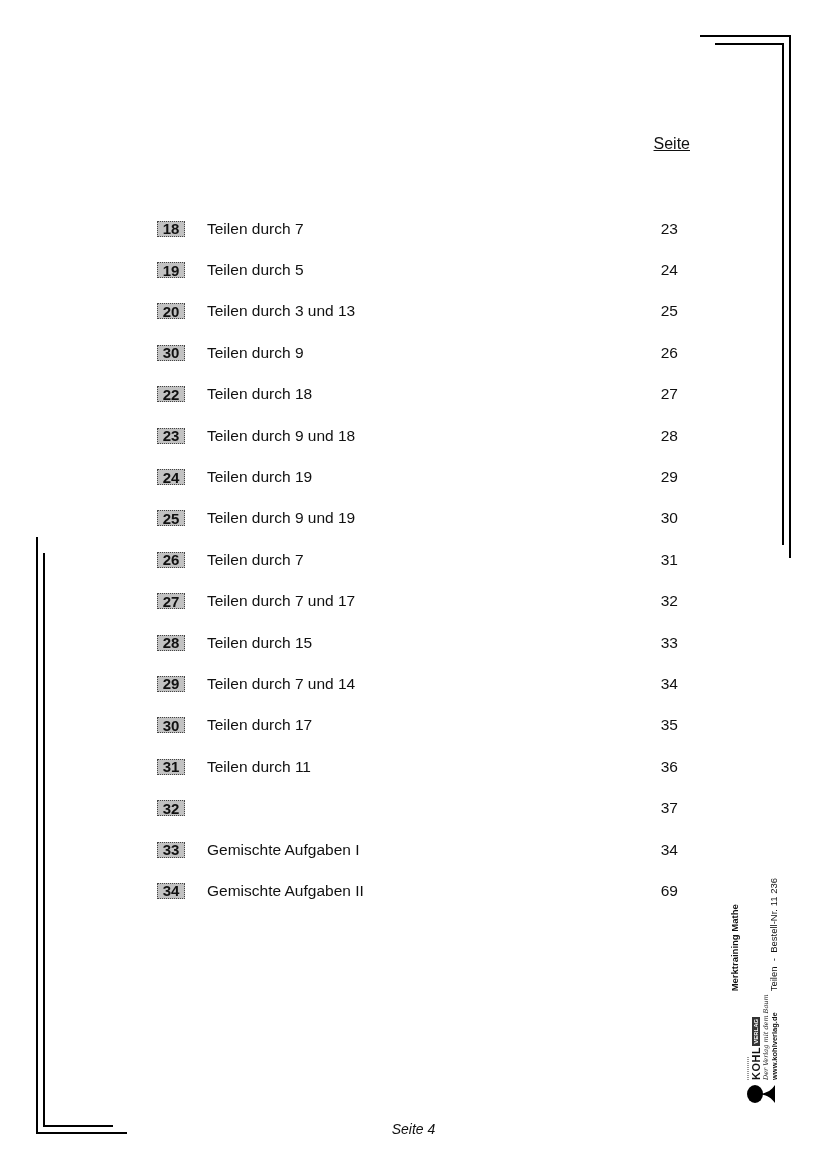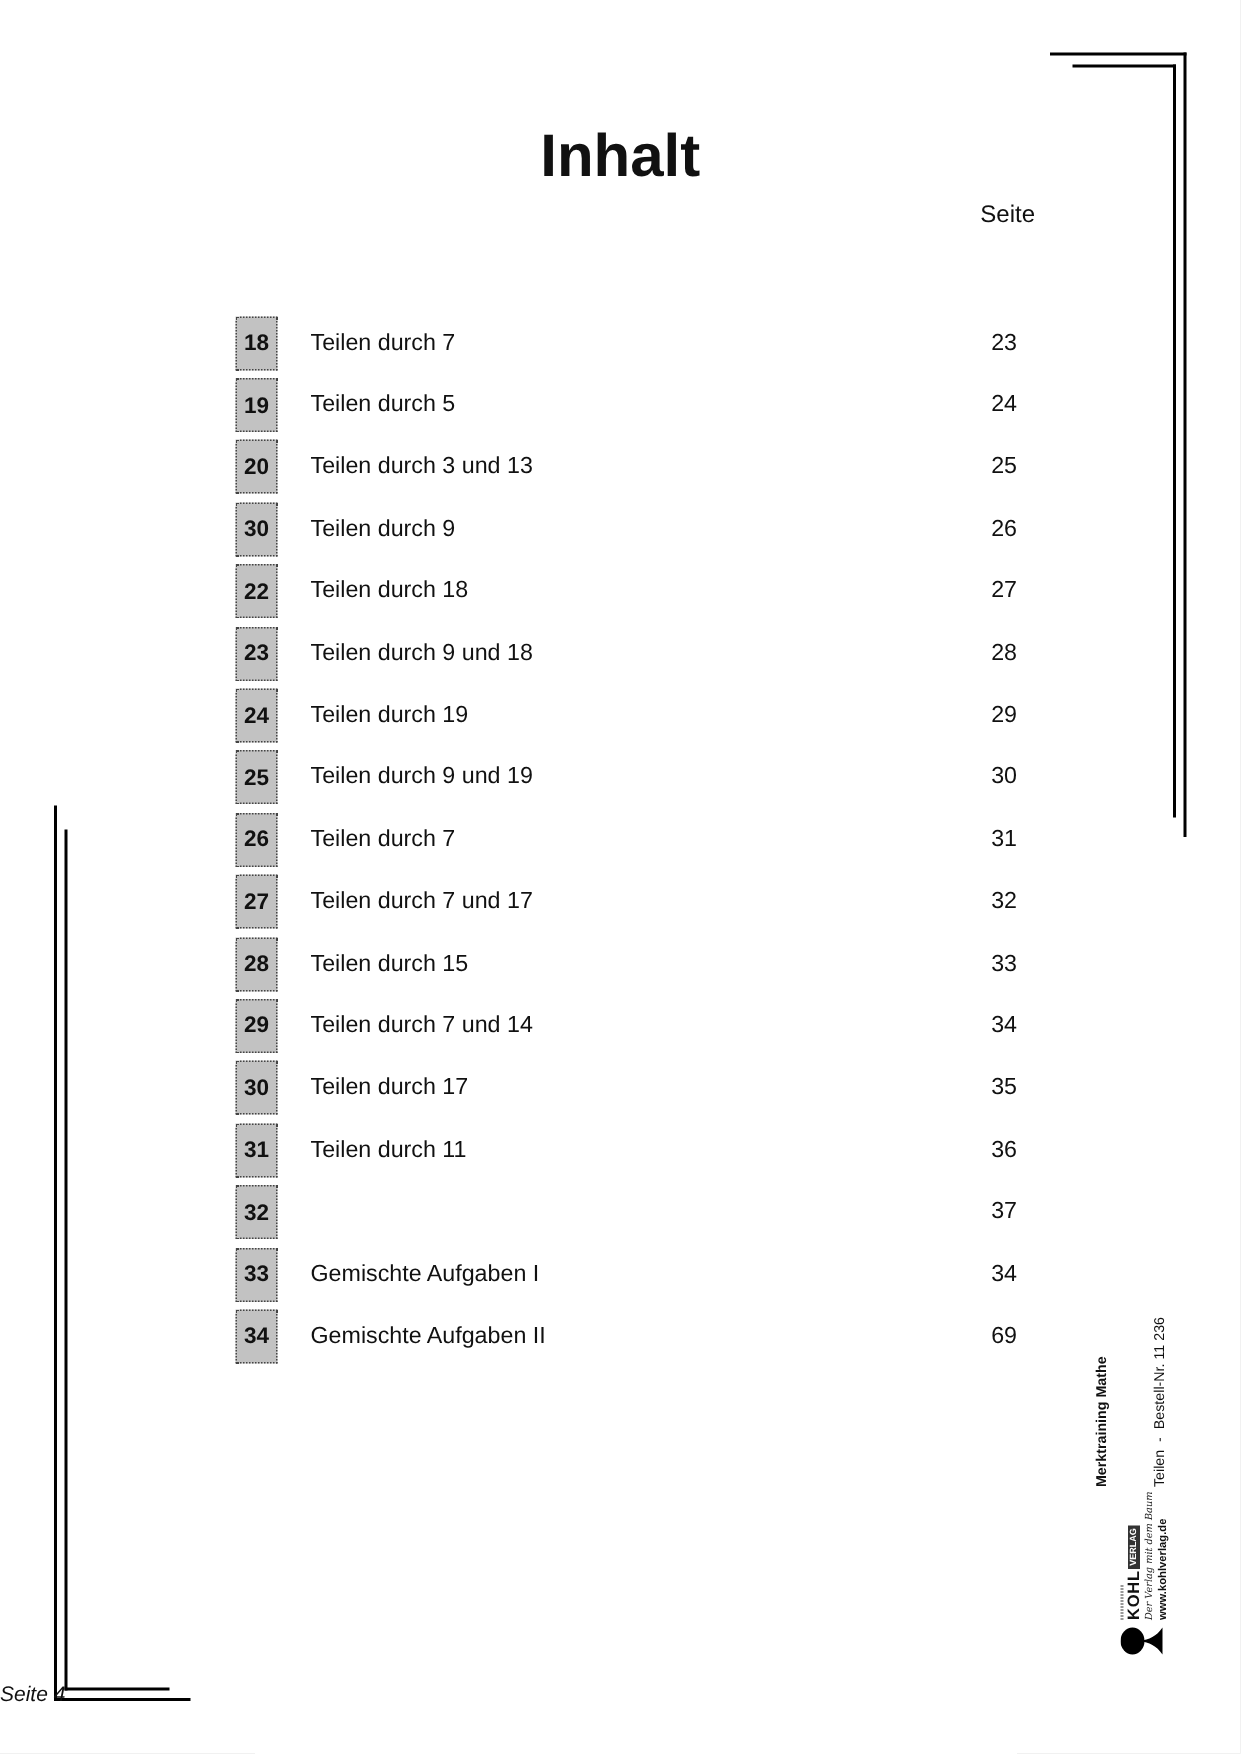--- a/index.html
+++ b/index.html
@@ -18,47 +18,47 @@
   .mark.tr-inner{left:715px;top:43px;width:67px;height:500px;border-top:2px solid #000;border-right:2px solid #000;}
   .mark.bl-outer{left:36px;top:537px;width:89px;height:595px;border-left:2px solid #000;border-bottom:2px solid #000;}
   .mark.bl-inner{left:43px;top:553px;width:68px;height:572px;border-left:2px solid #000;border-bottom:2px solid #000;}
 
   .title{
     position:absolute;left:0;top:82px;width:100%;
     text-align:center;font-size:40px;font-weight:700;letter-spacing:0px;
   }
   .seite-head{
     position:absolute;top:135px;right:137px;
-    font-size:16px;
+    font-size:16px;text-decoration:underline;
   }
   .section-head{
     position:absolute;left:157px;top:175px;
     font-size:16px;font-weight:700;
   }
   .toc{
     position:absolute;left:157px;top:208px;width:521px;
   }
   .row{
     display:flex;align-items:center;height:41.4px;
   }
   .numbox{
-    width:28px;height:36px;box-sizing:border-box;
+    width:28px;height:16px;box-sizing:border-box;
     background:#c2c2c2;border:1px dotted #444;
     display:flex;align-items:center;justify-content:center;
     font-size:15px;font-weight:700;flex:0 0 auto;
   }
   .row-label{
     margin-left:22px;font-size:15.5px;white-space:nowrap;
   }
   .row-page{
     margin-left:auto;font-size:15.5px;
   }
   .footer{
     position:absolute;left:0;top:1121px;width:100%;
-    font-size:14px;font-style:italic;
+    text-align:center;font-size:14px;font-style:italic;
   }
 
   
   .pub-wrap{position:absolute;left:745px;top:878px;width:64px;height:232px;}
   .pub-inner{
     width:227px;height:62px;
     transform:rotate(-90deg) translateX(-227px);
     transform-origin:0 0;
     display:flex;align-items:stretch;
   }
@@ -83,21 +83,20 @@
 </head>
 <body>
 
 <div class="sheet">
 
   <div class="mark tr-outer"></div>
   <div class="mark tr-inner"></div>
   <div class="mark bl-outer"></div>
   <div class="mark bl-inner"></div>
 
-  <div class="title">Inhalt</div>
 
   <div class="seite-head">Seite</div>
 
 
   <div class="toc" id="toc-list">
     <div class="row">
       <span class="numbox">18</span>
       <span class="row-label">Teilen durch 7</span>
       <span class="row-page">23</span>
     </div>

